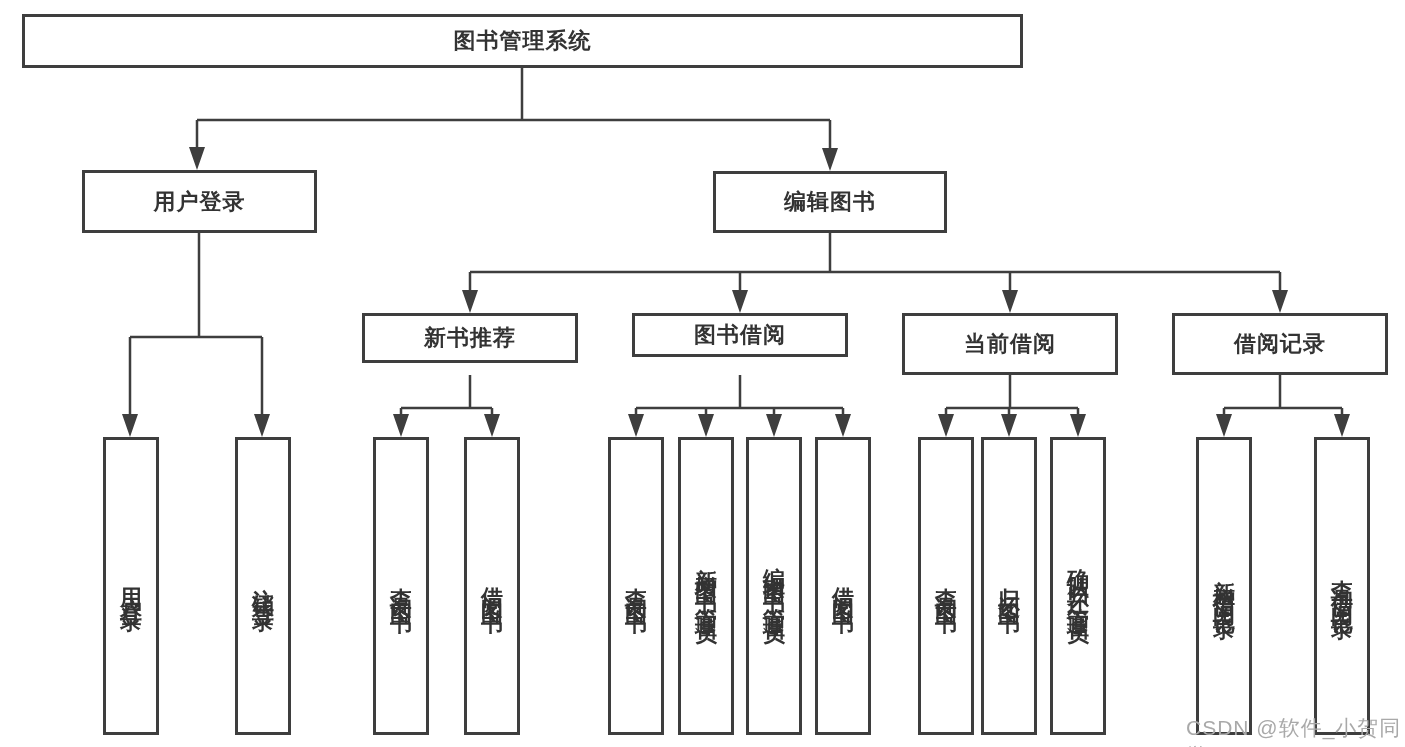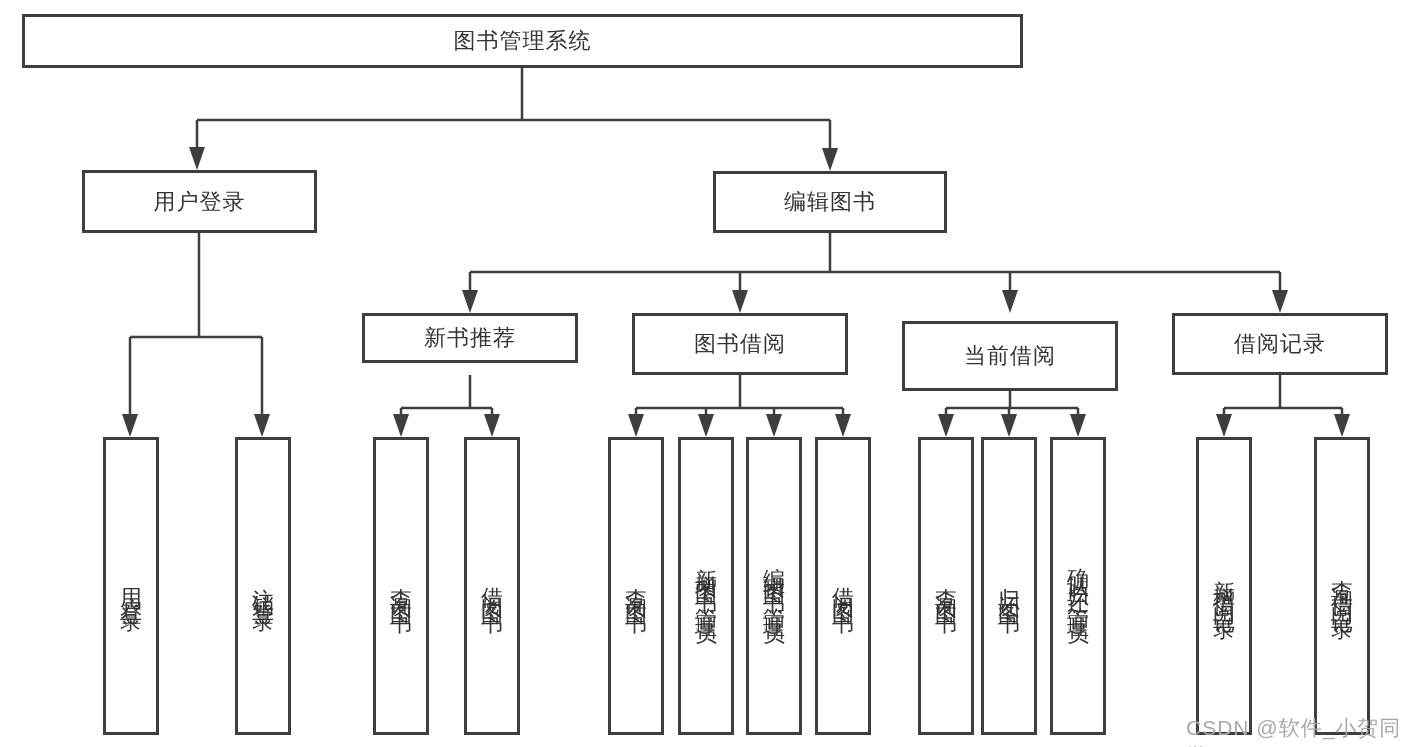--- a/index.html
+++ b/index.html
@@ -5,21 +5,21 @@
   html,body{margin:0;padding:0;background:#fff;}
   .stage{
     position:relative;width:1405px;height:747px;background:#ffffff;
     font-family:"Liberation Sans","DejaVu Sans",sans-serif;overflow:hidden;
   }
   .connectors{position:absolute;left:0;top:0;z-index:1;}
   .box{
     position:absolute;box-sizing:border-box;background:#ffffff;
     border:3px solid #3e3e3e;color:#333333;
     display:flex;align-items:center;justify-content:center;
-    font-size:22px;white-space:nowrap;z-index:2;
+    font-size:22px;white-space:nowrap;z-index:2;font-weight:bold;
   }
   .h{letter-spacing:1px;}
   .v{
     writing-mode:vertical-rl;text-orientation:mixed;
     letter-spacing:8px;font-size:22px;
   }
   .watermark{
     position:absolute;left:1186px;top:714px;z-index:5;
     font-size:21px;color:#a9a9a9;letter-spacing:1px;
   }
@@ -59,22 +59,22 @@
       M1216 414L1232 414L1224 437Z
       M1334 414L1350 414L1342 437Z"></path>
   </svg>
 
   <div class="box h" style="left:22px;top:14px;width:1001px;height:54px">图书管理系统</div>
 
   <div class="box h" style="left:82px;top:170px;width:235px;height:63px">用户登录</div>
   <div class="box h" style="left:713px;top:171px;width:234px;height:62px">编辑图书</div>
 
   <div class="box h" style="left:362px;top:313px;width:216px;height:50px">新书推荐</div>
-  <div class="box h" style="left:632px;top:313px;width:216px;height:62px">图书借阅</div>
-  <div class="box h" style="left:902px;top:321px;width:216px;height:70px">当前借阅</div>
+  <div class="box h" style="left:632px;top:313px;width:216px;height:44px">图书借阅</div>
+  <div class="box h" style="left:902px;top:313px;width:216px;height:62px">当前借阅</div>
   <div class="box h" style="left:1172px;top:313px;width:216px;height:62px">借阅记录</div>
 
   <div class="box v" style="left:103px;top:437px;width:56px;height:298px">用户登录</div>
   <div class="box v" style="left:235px;top:437px;width:56px;height:298px">注销登录</div>
 
   <div class="box v" style="left:373px;top:437px;width:56px;height:298px">查询图书</div>
   <div class="box v" style="left:464px;top:437px;width:56px;height:298px">借阅图书</div>
 
   <div class="box v" style="left:608px;top:437px;width:56px;height:298px">查询图书</div>
   <div class="box v" style="left:678px;top:437px;width:56px;height:298px">新增图书（管理员）</div>

